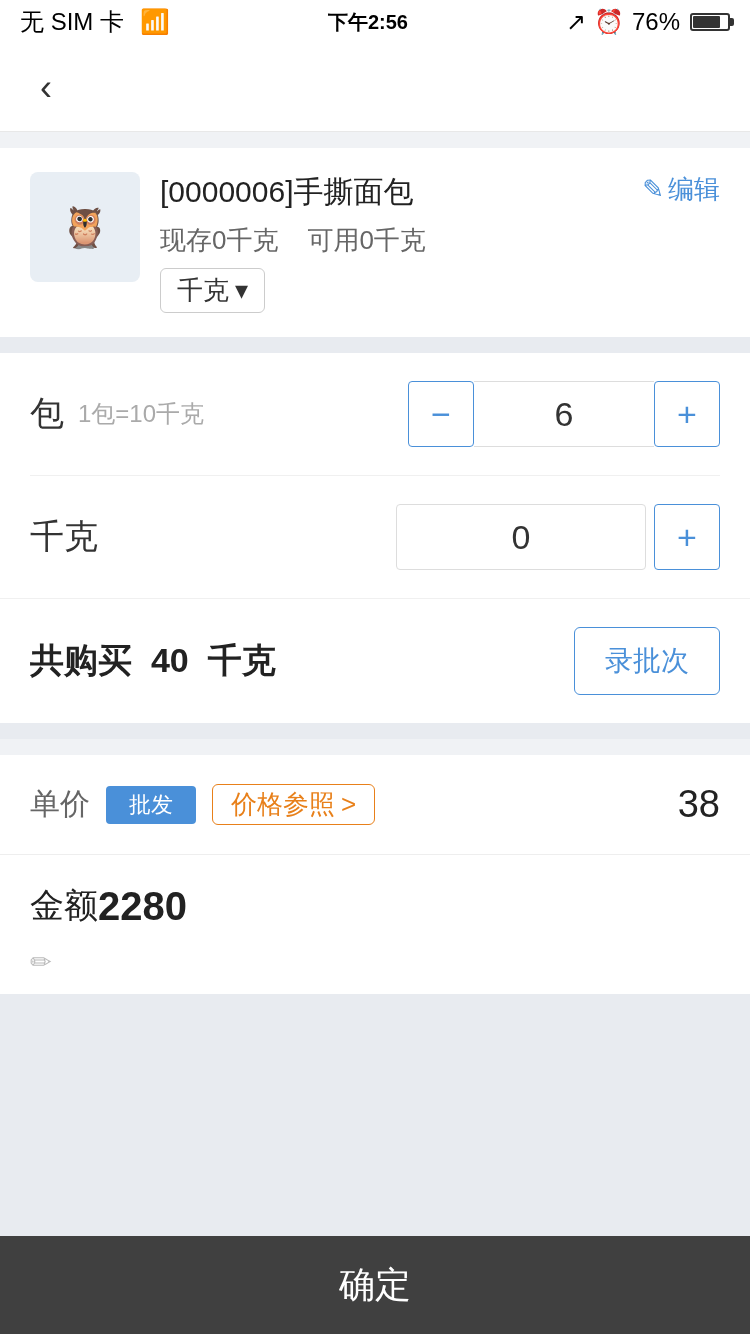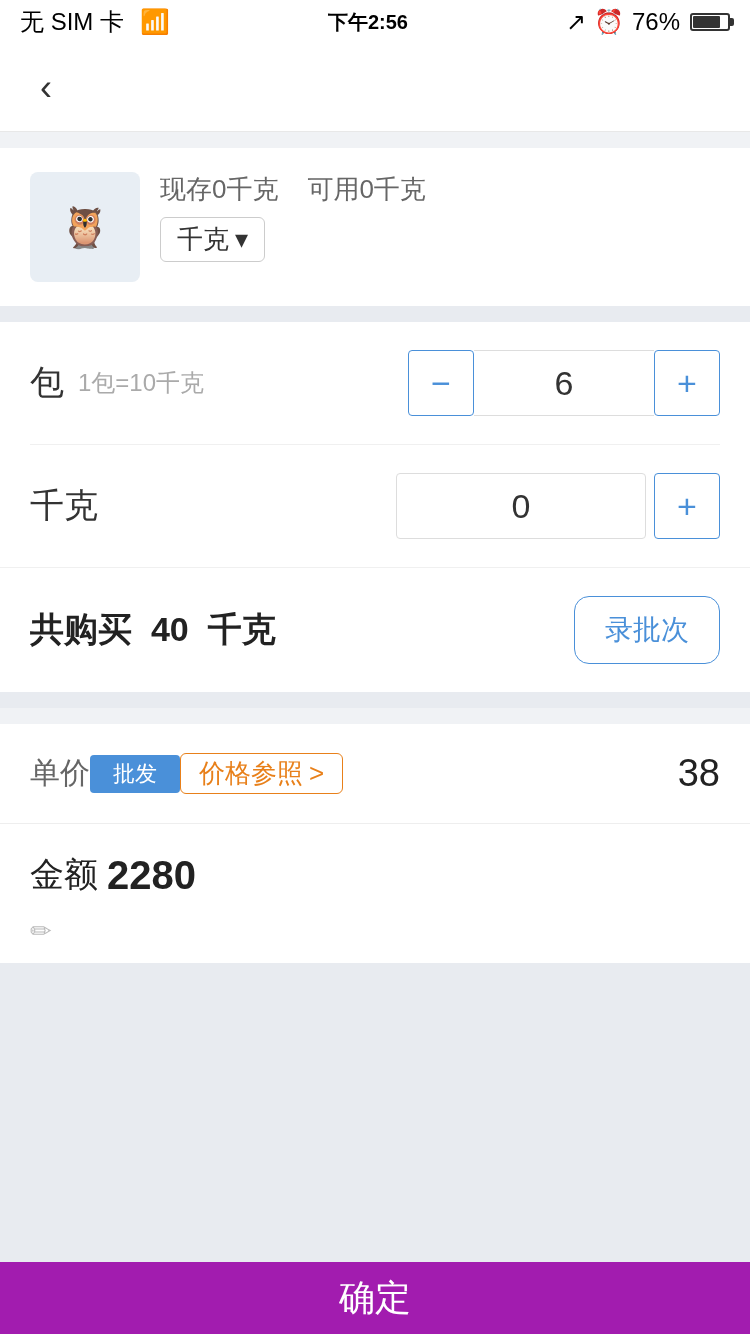--- a/index.html
+++ b/index.html
@@ -228,36 +228,36 @@
       justify-content: space-between;
       margin-top: 0;
       border-top: 1px solid #f0f0f0;
     }
     .total-text { font-size: 34px; color: #222; }
     .total-text span { font-weight: 600; }
     .batch-btn {
       border: 1px solid #4a90d9;
       color: #4a90d9;
       background: #fff;
-      border-radius: 15px;
+      border-radius: 6px;
       padding: 14px 30px;
       font-size: 28px;
       cursor: pointer;
     }
 
     
     .price-section {
       background: #fff;
       padding: 28px 30px;
       margin-top: 16px;
     }
     .price-row {
       display: flex;
       align-items: center;
-      gap: 0;
+      gap: 16px;
     }
     .price-label { font-size: 30px; color: #666; }
     .price-tag {
       background: #4a90d9;
       color: #fff;
       font-size: 22px;
       padding: 4px 23px;
       border-radius: 4px;
     }
     .price-ref-btn {
@@ -279,21 +279,21 @@
       font-weight: 500;
     }
 
     
     .amount-section {
       background: #fff;
       padding: 28px 30px 16px 30px;
       margin-top: 0;
       border-top: 1px solid #eee;
     }
-    .amount-row { display: flex; align-items: center; gap: 9px; margin-bottom: 18px; }
+    .amount-row { display: flex; align-items: center; gap: 0; margin-bottom: 18px; }
     .amount-label { font-size: 34px; color: #222; }
     .amount-value { font-size: 40px; color: #222; font-weight: 600; }
     .remark-row {
       display: flex;
       align-items: center;
       gap: 14px;
       color: #aaa;
       font-size: 28px;
     }
     .pencil-icon { font-size: 26px; color: #bbb; }
@@ -304,22 +304,22 @@
       flex: 1;
       min-height: 350px;
     }
 
     
     .confirm-btn {
       position: fixed;
       bottom: 0;
       left: 0;
       width: 750px;
-      height: 72px;
-      background: #a21caf;
+      height: 98px;
+      background: #404040;
       color: #fff;
       font-size: 36px;
       display: flex;
       align-items: center;
       justify-content: center;
       cursor: pointer;
       border: none;
     }
 
     .main-content {
@@ -349,20 +349,27 @@
 
   <div class="nav-bar">
     <span class="nav-back">‹</span>
   </div>
 
   <div class="product-card">
     <div class="product-thumb">
       <span>🦉</span>
     </div>
     <div class="product-info">
+      <div class="product-info-row">
+        <span class="product-name">[0000006]手撕面包</span>
+        <span class="edit-btn">
+          <span>✎</span>
+          <span>编辑</span>
+        </span>
+      </div>
       <div class="product-stock">
         <span>现存0千克</span>
         &nbsp;&nbsp;
         <span>可用0千克</span>
       </div>
       <div class="product-unit">
         <div class="unit-select">
           <span>千克</span>
           <span>▾</span>
         </div>

